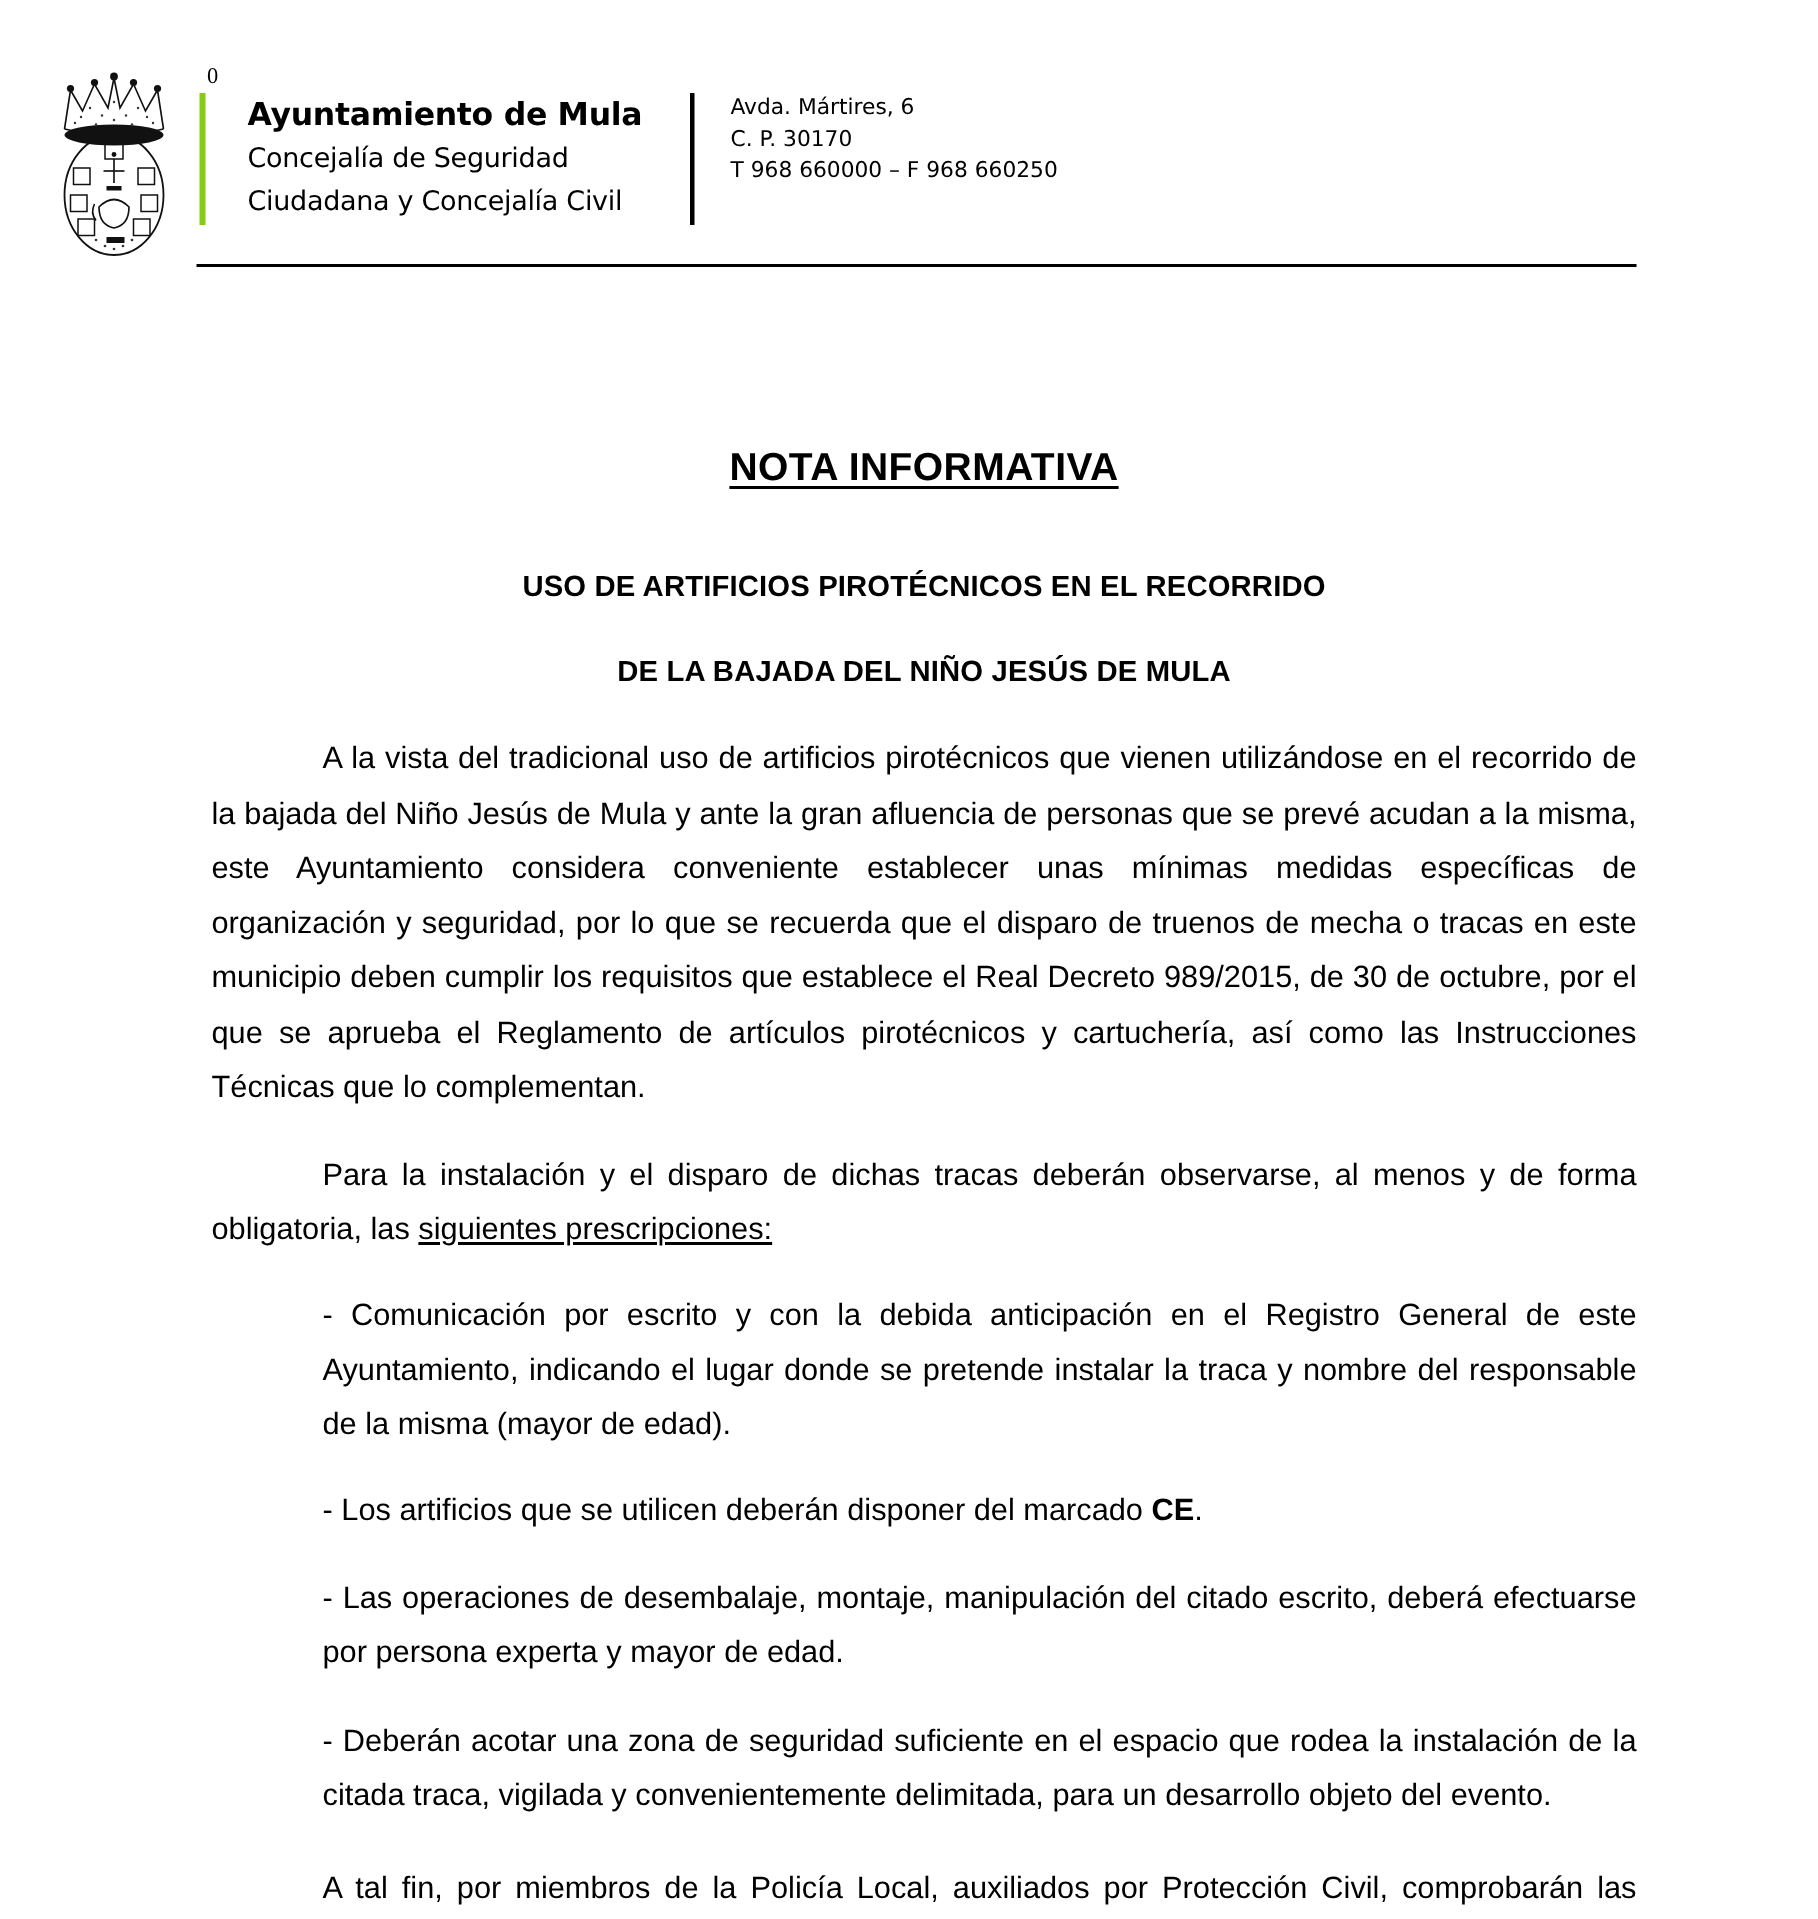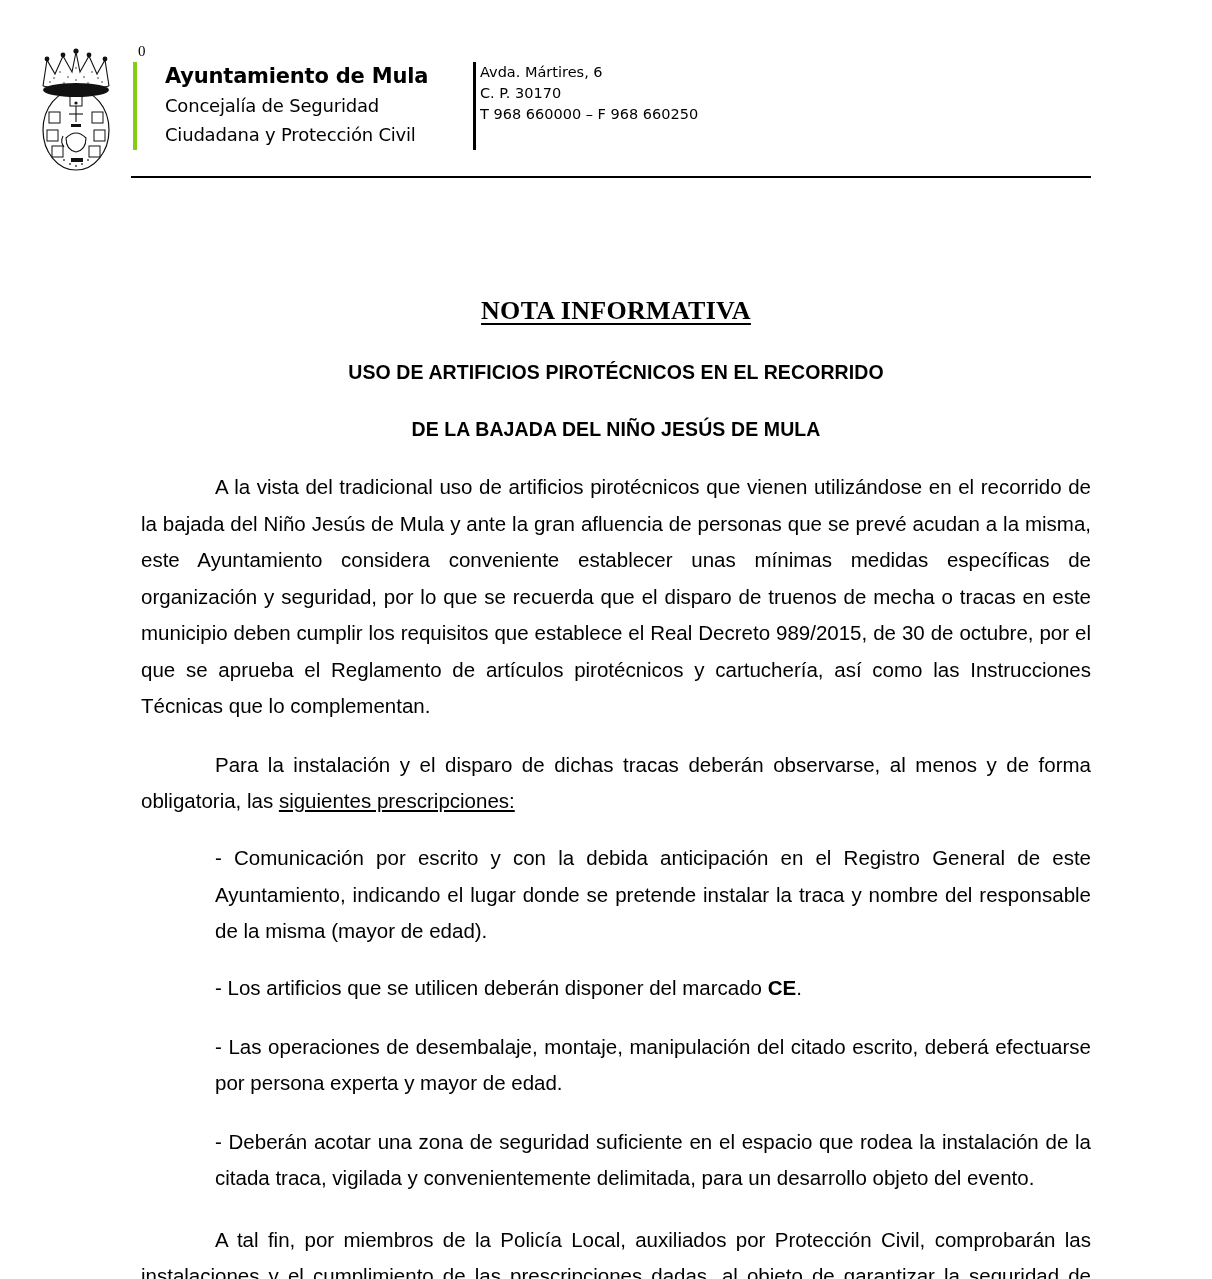--- a/index.html
+++ b/index.html
@@ -54,24 +54,24 @@
     font-size: 18px;
     line-height: 29px;
     letter-spacing: -0.2px;
     white-space: nowrap;
   }
   .org-line.bold { font-weight: bold; font-size: 21px; }
   .org-line.light { font-weight: 400; }
 
   .addr-block {
     position: absolute;
-    left: 473px;
+    left: 460px;
     top: 62px;
     border-left: 3px solid #000;
-    padding-left: 4px;
+    padding-left: 24px;
     height: 88px;
     box-sizing: border-box;
   }
   .addr-line {
     font-family: "DejaVu Sans", sans-serif;
     font-size: 14.5px;
     line-height: 21px;
     white-space: nowrap;
   }
 
@@ -94,30 +94,29 @@
   }
 
   .main-title {
     text-align: center;
     font-weight: bold;
     font-size: 26px;
     text-decoration: underline;
     text-underline-offset: 4px;
     margin-top: 296px;
     letter-spacing: 0.3px;
-    font-family: Liberation Serif, serif;
   }
 
   .sub-title {
     text-align: center;
     font-weight: bold;
     font-size: 19.5px;
     letter-spacing: 0.1px;
   }
-  .sub-title.first { margin-top: 35px; }
+  .sub-title.first { margin-top: 53px; }
   .sub-title.second { margin-top: 34px; }
 
   .para {
     font-size: 20.5px;
     line-height: 36.5px;
     text-align: justify;
     text-indent: 74px;
     margin-top: 28px;
   }
   .para.tight { margin-top: 22px; }
@@ -208,21 +207,21 @@
         <circle cx="58" cy="114" r="0.9"></circle>
       </g>
     </svg>
   </div>
 
   <div class="page-marker">0</div>
 
   <div class="org-block">
     <div class="org-line bold">Ayuntamiento de Mula</div>
     <div class="org-line light">Concejalía de Seguridad</div>
-    <div class="org-line light">Ciudadana y Protección Civil</div>
+    <div class="org-line light">Ciudadana y Concejalía Civil</div>
   </div>
 
   <div class="addr-block">
     <div class="addr-line">Avda. Mártires, 6</div>
     <div class="addr-line">C. P. 30170</div>
     <div class="addr-line">T 968 660000 – F 968 660250</div>
   </div>
 
   <div class="header-rule"></div>
 </div>

